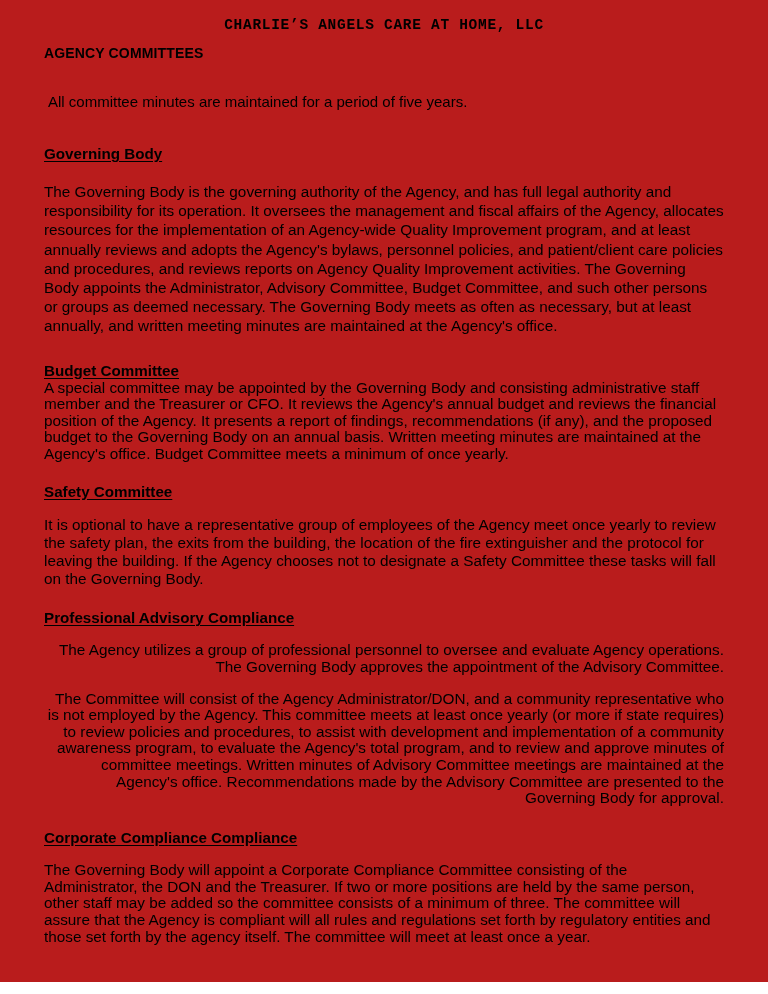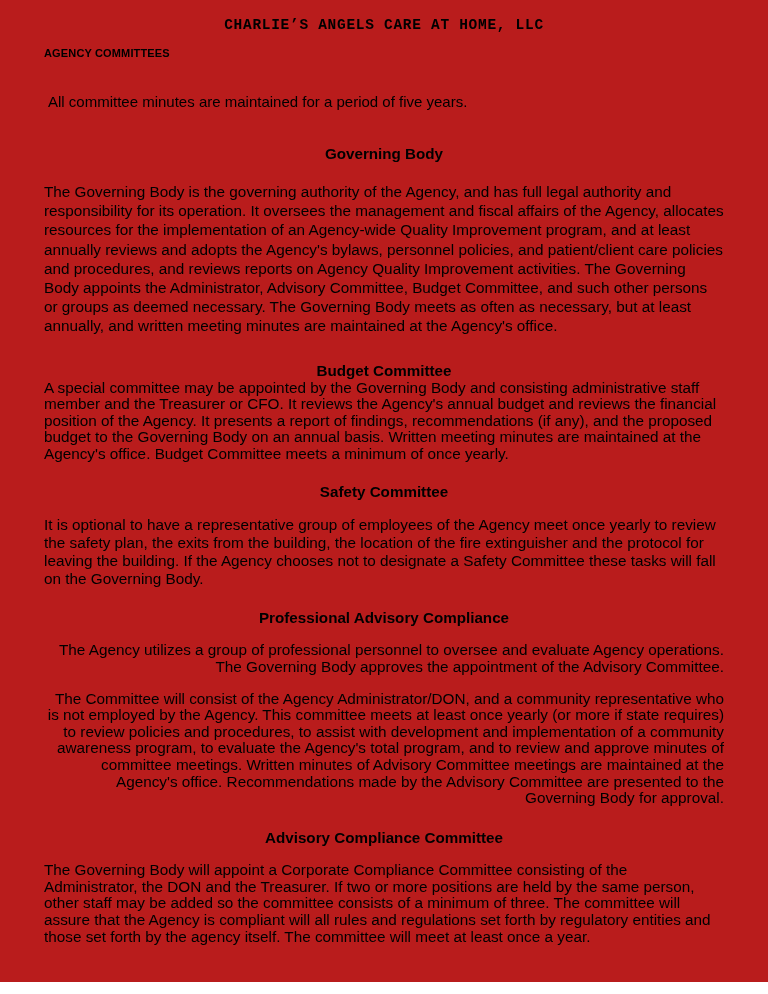--- a/index.html
+++ b/index.html
@@ -41,21 +41,21 @@
 
   
   .content {
     position: absolute;
     left: 44px;
     top: 44px;
     width: 680px;
   }
 
   .doc-title {
-    font-size: 11px;
+    font-size: 14px;
     font-weight: bold;
     line-height: 19px;
     margin: 0 0 0 0;
     letter-spacing: 0.15px;
   }
 
   .intro {
     font-size: 15px;
     line-height: 19px;
     margin: 29px 0 0 0;
@@ -63,24 +63,24 @@
   }
 
   .section {
     margin: 0;
   }
 
   .section-heading {
     font-size: 15.2px;
     font-weight: bold;
     line-height: 18px;
+    text-decoration: underline;
     text-underline-offset: 2px;
     margin: 0;
     display: block;
-    text-align: center;
   }
   .section-heading span {
     display: inline;
   }
 
   .para {
     font-size: 15.3px;
     margin: 0;
   }
 
@@ -138,19 +138,19 @@
     <div class="section sec-advisory">
       <div class="section-heading">
         <span>Professional Advisory Compliance</span>
       </div>
       <p class="para">The Agency utilizes a group of professional personnel to oversee and evaluate Agency operations. The Governing Body approves the appointment of the Advisory Committee.</p>
       <p class="para">The Committee will consist of the Agency Administrator/DON, and a community representative who is not employed by the Agency. This committee meets at least once yearly (or more if state requires) to review policies and procedures, to assist with development and implementation of a community awareness program, to evaluate the Agency's total program, and to review and approve minutes of committee meetings. Written minutes of Advisory Committee meetings are maintained at the Agency's office.  Recommendations made by the Advisory Committee are presented to the Governing Body for approval.</p>
     </div>
 
     <div class="section sec-corporate">
       <div class="section-heading">
-        <span>Advisory Compliance Committee</span>
+        <span>Corporate Compliance Compliance</span>
       </div>
       <p class="para">The Governing Body will appoint a Corporate Compliance Committee consisting of the Administrator, the DON and the Treasurer. If two or more positions are held by the same person, other staff may be added so the committee consists of a minimum of three. The committee will assure that the Agency is compliant will all rules and regulations set forth by regulatory entities and those set forth by the agency itself. The committee will meet at least once a year.</p>
     </div>
 
   </div>
 </div>
 
 </body></html>

